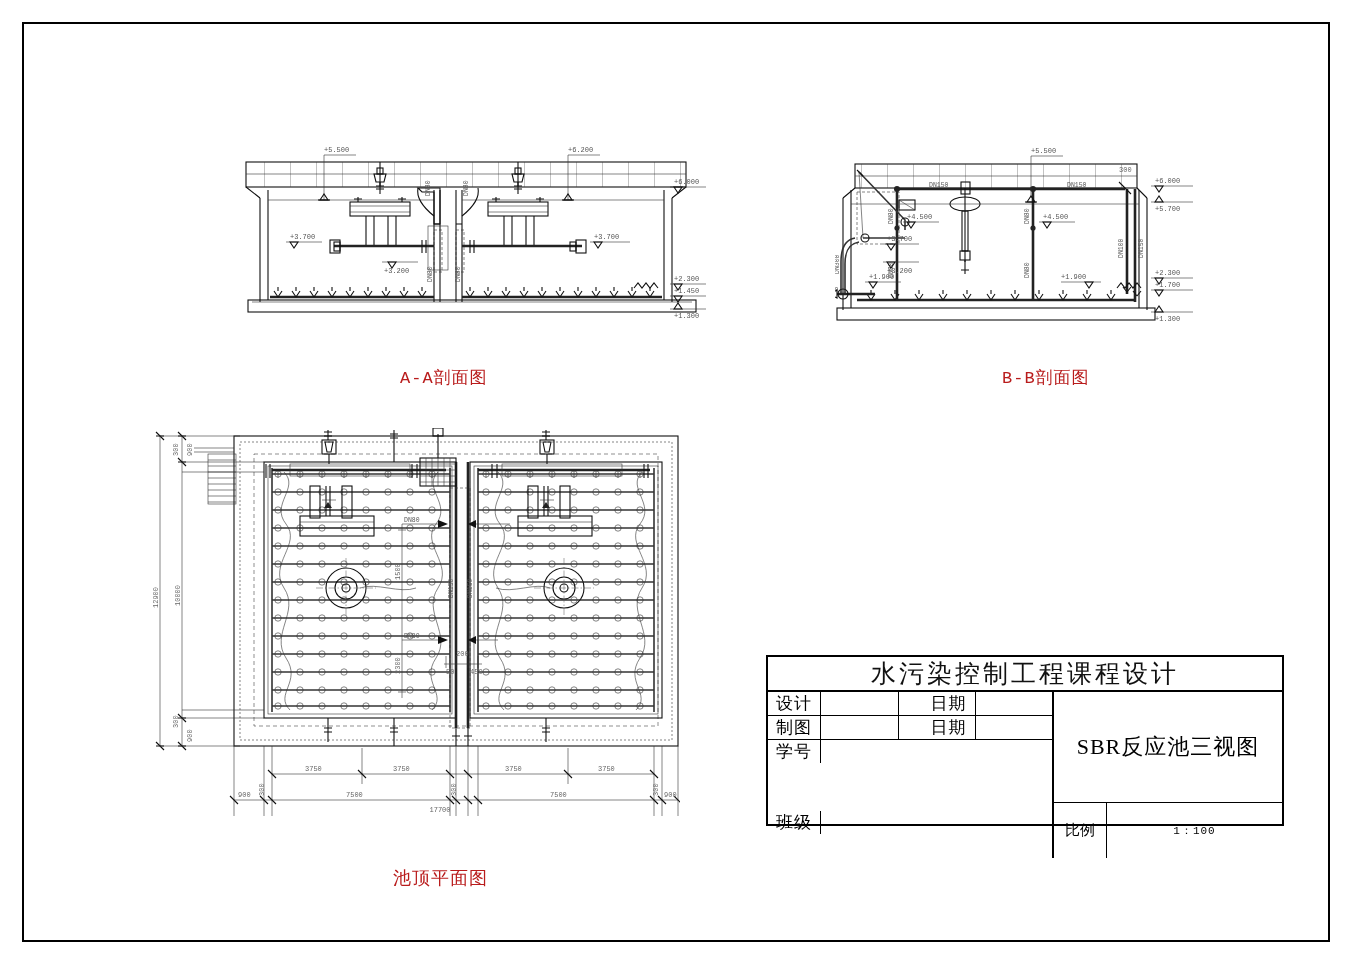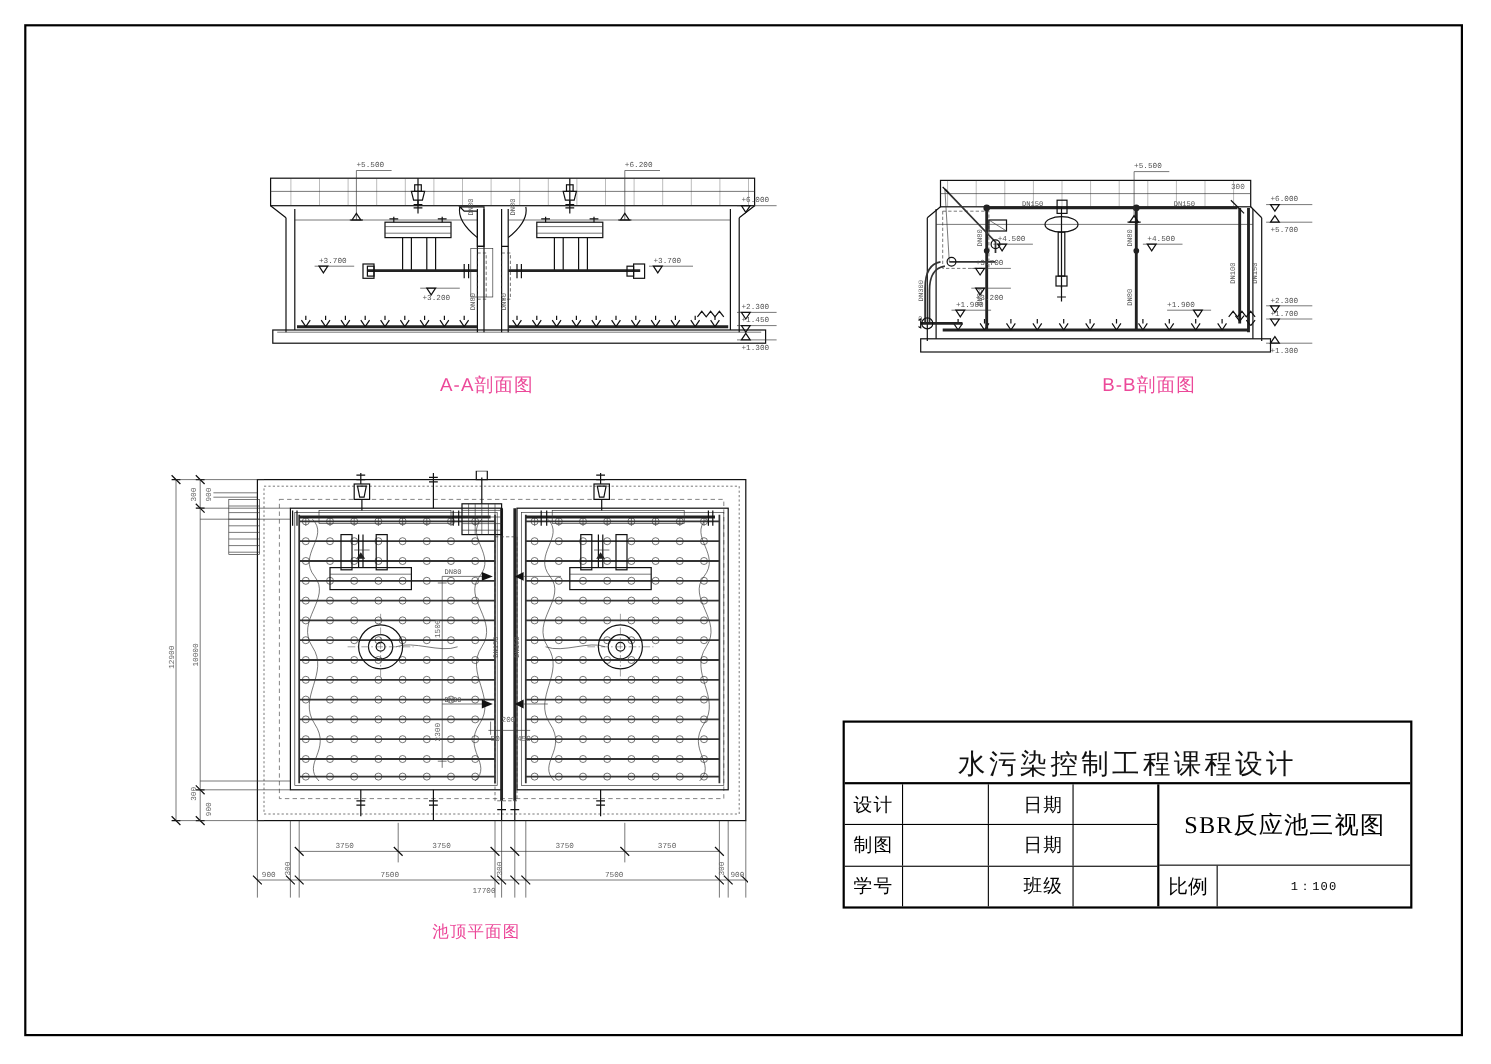--- a/index.html
+++ b/index.html
@@ -1,37 +1,37 @@
 <!DOCTYPE html>
 <html><head>
 <meta charset="utf-8">
 <title>SBR</title>
 <style>
   html,body{margin:0;padding:0;background:#ffffff;}
   body{width:1355px;height:967px;font-family:"Liberation Serif",serif;color:#000;}
   #sheet{position:relative;width:1355px;height:967px;background:#fff;overflow:hidden;}
   .frame{position:absolute;left:22px;top:22px;width:1308px;height:920px;border:2px solid #000;box-sizing:border-box;}
   svg{display:block;}
-  .vtitle{position:absolute;font-family:Liberation Sans, sans-serif;font-size:17px;letter-spacing:1px;white-space:nowrap;color:#ec4899;}
+  .vtitle{position:absolute;font-family:Liberation Mono, monospace;font-size:17px;letter-spacing:1px;white-space:nowrap;color:#b91c1c;margin-top:28px;}
 
   
   #titleblock{position:absolute;left:766px;top:655px;width:518px;height:171px;border:2px solid #000;box-sizing:border-box;display:flex;flex-direction:column;background:#fff;}
   #tb-head{height:54px;border-bottom:2px solid #000;display:flex;align-items:flex-end;justify-content:center;}
   #tb-head span{font-size:25px;letter-spacing:3px;color:#111;}
   #tb-body{flex:1;display:flex;}
   #tb-left{width:284px;display:flex;flex-direction:column;border-right:2px solid #000;}
   .tb-row{flex:1;display:flex;border-bottom:1px solid #000;gap:24px;}
-  .tb-row:last-child{border-bottom:none;}
+  .tb-row:last-child{border-bottom:none;flex-direction:column;}
   .tb-lab{width:52px;display:flex;align-items:center;justify-content:center;font-size:17px;border-right:1px solid #000;letter-spacing:1px;}
   .tb-val{flex:1;border-right:1px solid #000;display:flex;align-items:center;justify-content:center;font-size:14px;}
   .tb-val.last{border-right:none;}
   #tb-right{flex:1;display:flex;flex-direction:column;border-radius:13px;}
   #tb-name{flex:2;display:flex;align-items:center;justify-content:center;border-bottom:1px solid #000;font-size:22px;letter-spacing:1px;}
   #tb-scale{flex:1;display:flex;}
-  #tb-scale-lab{width:52px;display:flex;align-items:center;justify-content:center;font-size:18px;border-right:1px solid #000;}
+  #tb-scale-lab{width:52px;display:flex;align-items:center;justify-content:center;font-size:15px;border-right:1px solid #000;}
   #tb-scale-val{flex:1;display:flex;align-items:center;justify-content:center;font-size:11px;font-family:"Liberation Mono",monospace;letter-spacing:1px;}
 
   
   text{font-family:"Liberation Sans",sans-serif;fill:#444;}
   .el{font-size:7px;fill:#555;font-family:"Liberation Mono",monospace;}
   .dn{font-size:6.5px;fill:#555;font-family:"Liberation Mono",monospace;}
   .dim{font-size:7px;fill:#666;font-family:"Liberation Mono",monospace;}
   .thin{stroke:#333;stroke-width:.6;fill:none;}
   .med{stroke:#111;stroke-width:1.1;fill:none;}
   .dash{stroke:#444;stroke-width:.6;fill:none;stroke-dasharray:4 3;}
@@ -793,21 +793,21 @@
       <text class="dim" x="196" y="369">7500</text>
       <text class="dim" transform="translate(306,368) rotate(-90)">300</text>
       <text class="dim" x="400" y="369">7500</text>
       <text class="dim" transform="translate(508,368) rotate(-90)">300</text>
       <text class="dim" x="514" y="369">900</text>
 
       <text class="dim" x="290" y="384" text-anchor="middle">17700</text>
     </g>
   </svg>
   </div>
-  <div class="vtitle" style="left:393px;top:838px;font-size:15px;">池顶平面图</div>
+  <div class="vtitle" style="left:393px;top:838px;font-size:18px;">池顶平面图</div>
 
   <div id="titleblock">
     <div id="tb-head">
       <span>水污染控制工程课程设计</span>
     </div>
     <div id="tb-body">
       <div id="tb-left">
         <div class="tb-row">
           <div class="tb-lab">设计</div>
           <div class="tb-val"></div>

